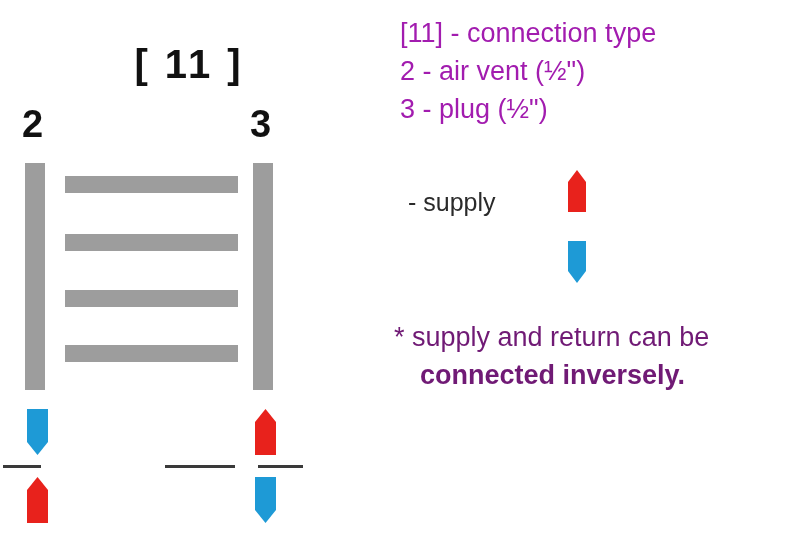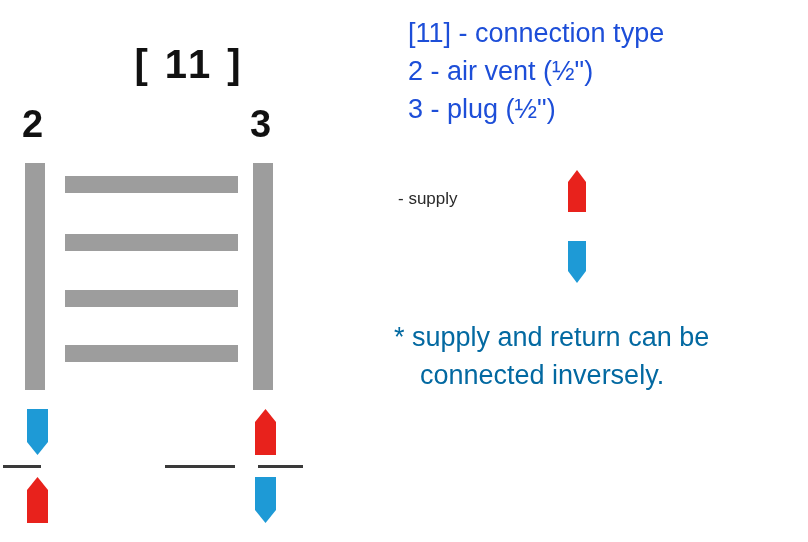--- a/index.html
+++ b/index.html
@@ -92,34 +92,34 @@
   .a-br-blue { left: 255px; top: 477px; }
 
   
   #legend {
     position: absolute;
     left: 392px; top: 0;
     width: 416px; height: 542px;
   }
   .legend-line {
     position: absolute;
-    left: 16px;
+    left: 8px;
     font-size: 27px;
     line-height: 1;
     white-space: nowrap;
-    color: #1d4ed8;
+    color: #a21caf;
   }
   .l1 { top: 20px; }
   .l2 { top: 58px; }
   .l3 { top: 96px; }
 
   .key-label {
     position: absolute;
-    left: 6px;
-    font-size: 17px;
+    left: 16px;
+    font-size: 25px;
     line-height: 1;
     white-space: nowrap;
     color: #2a2a2a;
   }
   .k-supply { top: 190px; }
   .k-return { top: 235px; }
 
   .key-arrow {
     position: absolute;
     left: 176px;
@@ -130,23 +130,23 @@
   .ka-supply { top: 170px; }
   .ka-return { top: 241px; }
 
   .note {
     position: absolute;
     left: 2px;
     top: 318px;
     width: 400px;
     font-size: 27px;
     line-height: 1.42;
-    color: #0369a1;
-  }
-  .note .note-l2 { display: block; padding-left: 26px; }
+    color: #701a75;
+  }
+  .note .note-l2 { display: block; padding-left: 26px; font-weight: bold; }
 </style>
 </head>
 <body>
 
 <div id="page">
 
   <div id="diagram">
 
     <div class="conn-title">[ 11 ]</div>
 

